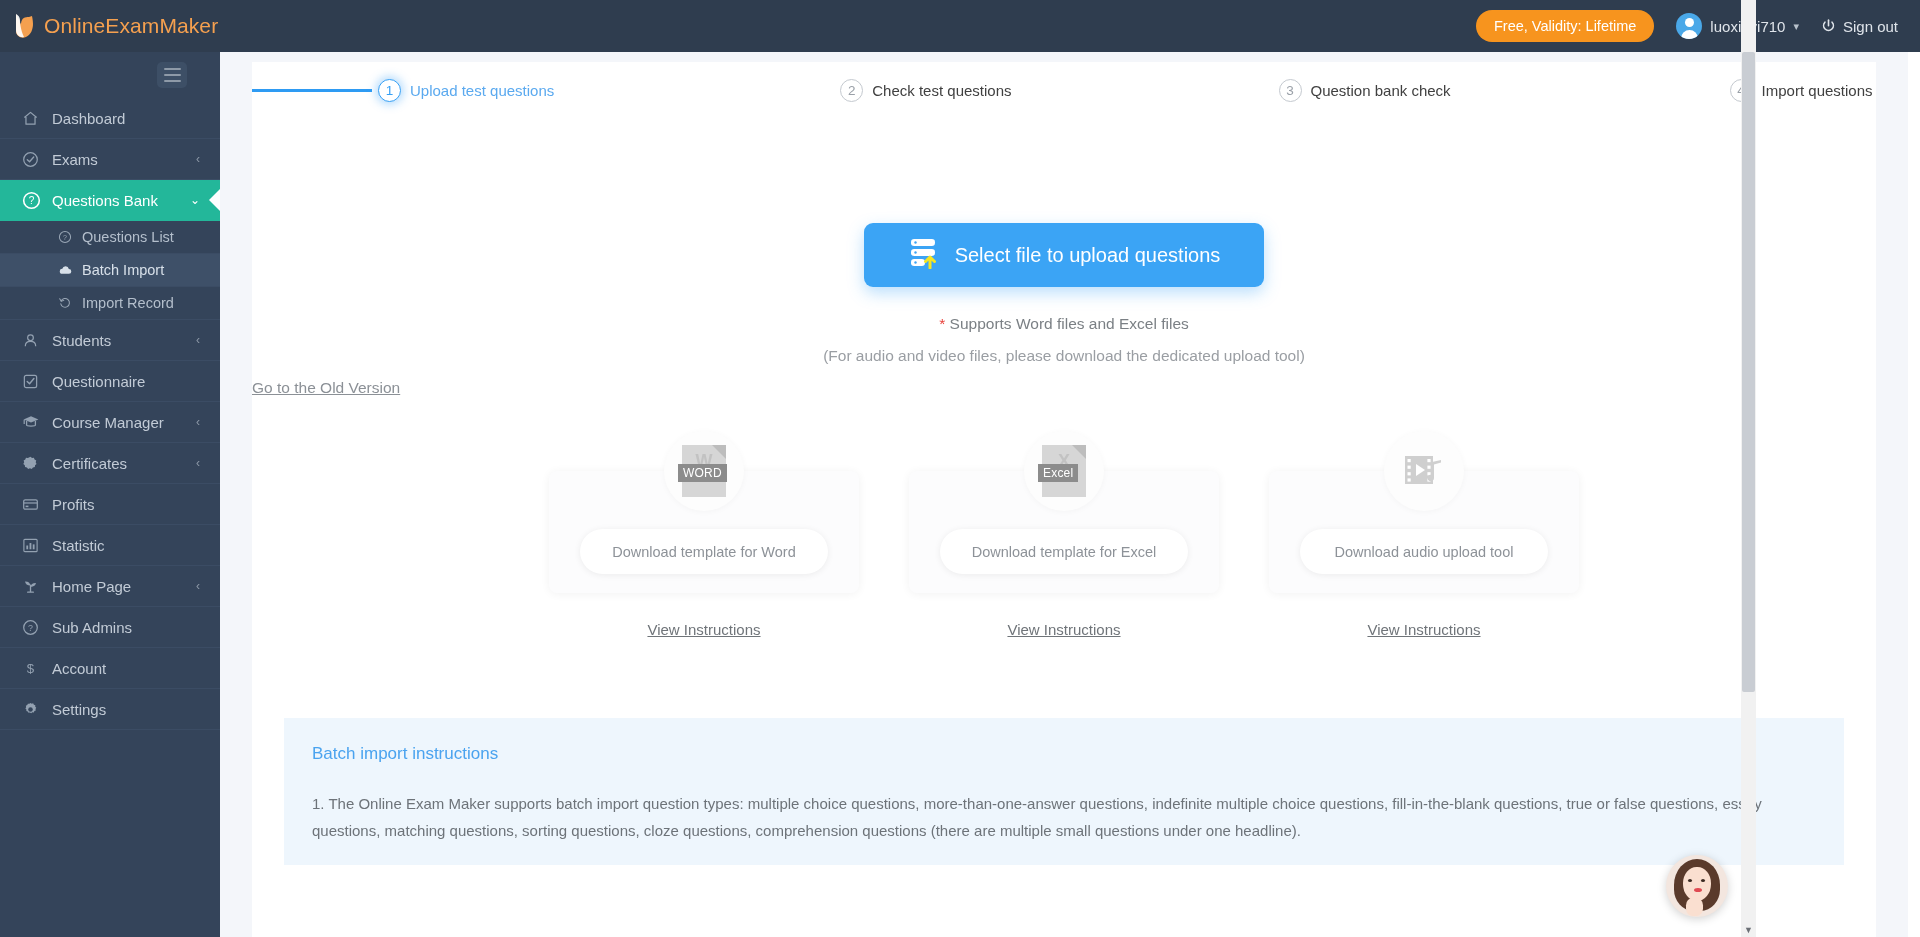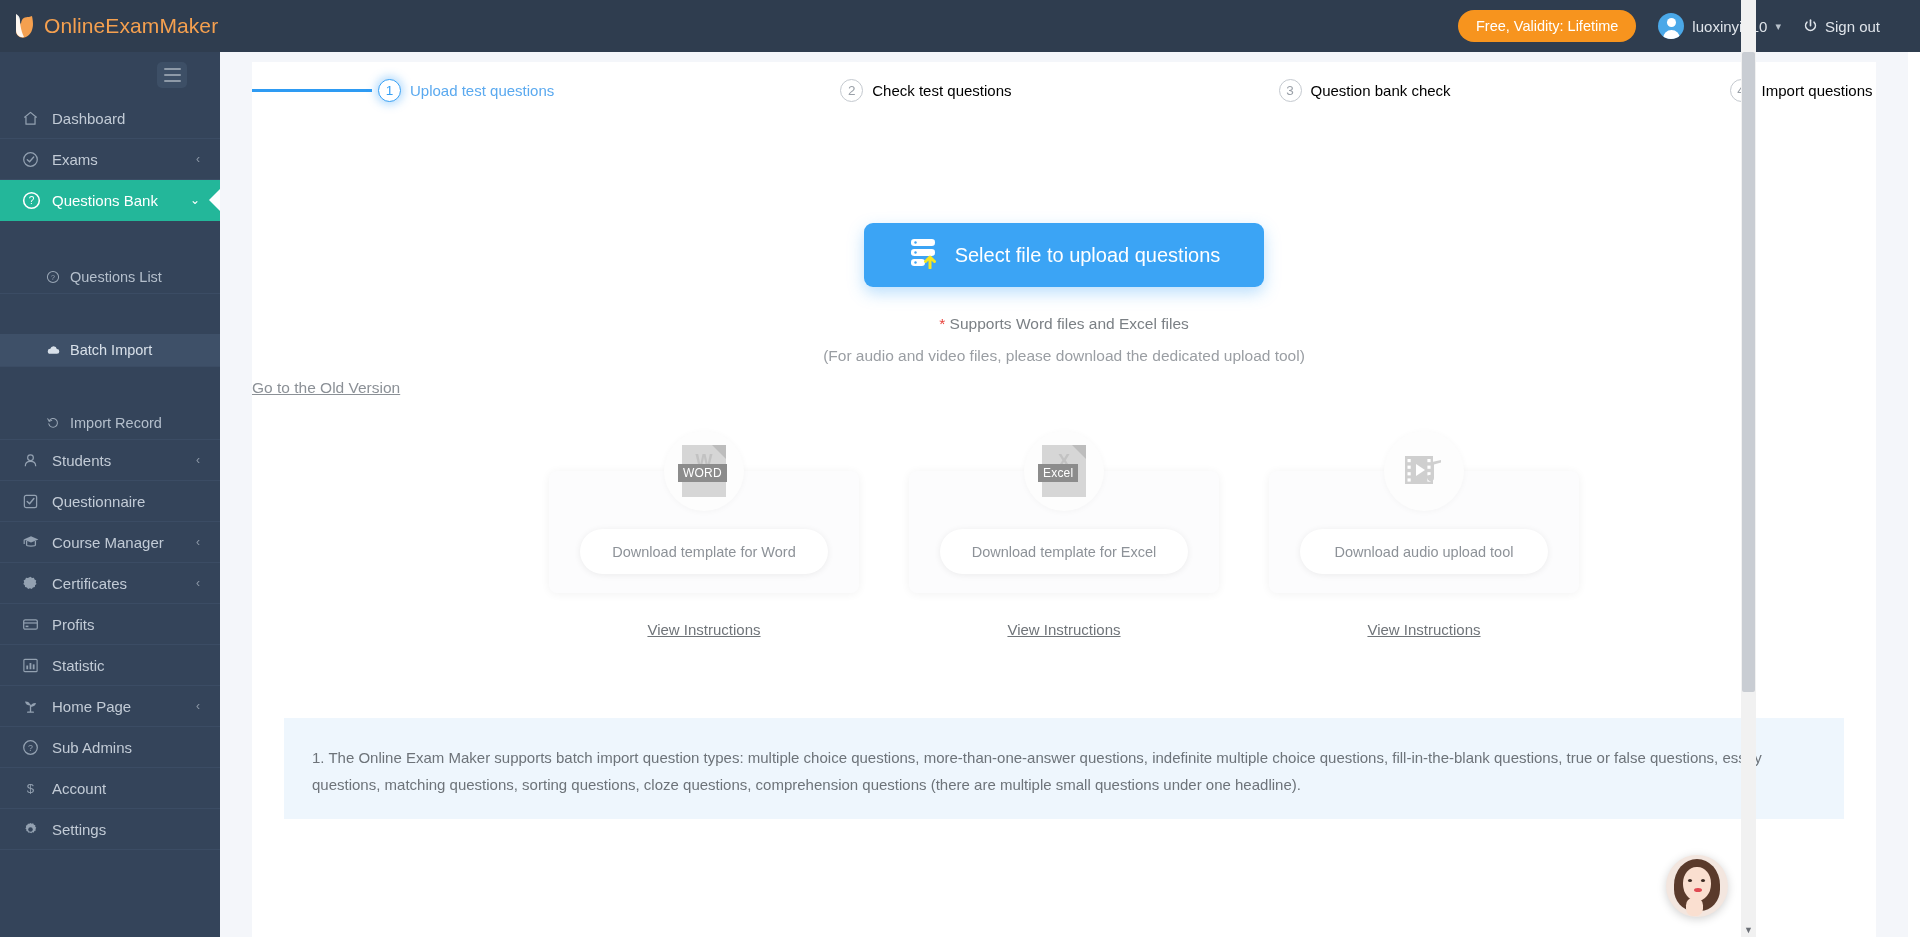--- a/index.html
+++ b/index.html
@@ -14,21 +14,21 @@
 
   
   .topbar {
     position: absolute; top: 0; left: 0; width: 1920px; height: 52px;
     background: #2f3d4f; display: flex; align-items: center;
   }
   .logo-wrap { width: 220px; display: flex; align-items: center; padding-left: 12px; gap: 6px; }
   .logo-mark { width: 26px; height: 28px; position: relative; }
   .logo-mark svg { display:block; }
   .logo-text { color: #f5a04f; font-size: 21px; letter-spacing: .1px; font-weight: 400; }
-  .topbar-right { margin-left: auto; display: flex; align-items: center; gap: 22px; padding-right: 40px; }
+  .topbar-right { margin-left: auto; display: flex; align-items: center; gap: 22px; padding-right: 22px; }
   .plan-pill {
     background: #f7941e; color: #fff; border-radius: 18px;
     padding: 8px 18px; font-size: 14.5px; white-space: nowrap;
   }
   .user-box { display: flex; align-items: center; gap: 8px; color: #dfe4ea; font-size: 15px; }
   .avatar-circle {
     width: 26px; height: 26px; border-radius: 50%; background: #4aa8e8;
     display: flex; align-items: flex-end; justify-content: center; overflow: hidden;
   }
   .avatar-circle .head { width: 9px; height: 9px; border-radius: 50%; background: #fff; position: absolute; margin-bottom: 12px; }
@@ -59,43 +59,43 @@
   .nav-item .arrow { color: #8d99a8; font-size: 12px; padding-right: 20px; }
   .nav-item.active { background: #23b79a; color: #ffffff; border-bottom-color: #23b79a; }
   .nav-item.active .ic { color: #ffffff; }
   .nav-item.active .arrow { color: #ffffff; }
   .nav-item.active::after {
     content: ""; position: absolute; right: 0; top: 50%; transform: translateY(-50%);
     border-top: 11px solid transparent; border-bottom: 11px solid transparent;
     border-right: 11px solid #ffffff;
   }
   .sub-item {
-    height: 33px; display: flex; align-items: center; padding-left: 46px;
-    color: #b4bfcc; font-size: 14.5px; border-bottom: 1px solid #3b4c64; margin-top: 40px;
+    height: 33px; display: flex; align-items: center; padding-left: 58px;
+    color: #b4bfcc; font-size: 14.5px; border-bottom: 1px solid #3b4c64;
   }
   .sub-item .ic { width: 24px; display: flex; align-items: center; color: #9aa7b6; }
   .sub-item.sel { background: #3e5068; color: #d8e0e9; }
   .sub-item.sel .ic { color: #d8e0e9; }
 
   
   .main {
     position: absolute; top: 52px; left: 220px; width: 1688px; height: 885px;
     background: #f4f6fa; overflow: hidden;
   }
   .steps-bar {
     margin: 10px 32px 0 32px; height: 56px; background: #ffffff;
     display: flex; align-items: center; position: relative;
   }
   .step { display: flex; align-items: center; gap: 9px; position: relative; }
   .step .num {
     width: 23px; height: 23px; border-radius: 50%; border: 1.5px solid #c4c9cf;
     display: flex; align-items: center; justify-content: center;
     font-size: 13.5px; color: #9aa0a8; background: #fff;
   }
-  .step .txt { font-size: 15px; color: #000000; white-space: nowrap; }
+  .step .txt { font-size: 15px; color: #404040; white-space: nowrap; }
   .step.active .num { border-color: #37a0f4; color: #37a0f4; box-shadow: 0 0 9px 3px rgba(64,164,248,.35); }
   .step.active .txt { color: #5aa9ef; }
   .step-line { width: 120px; height: 3px; background: #2e9bf3; margin-right: 6px; }
   .s1 { margin-left: 0; }
   .s2 { margin-left: 286px; }
   .s3 { margin-left: 267px; }
   .s4 { margin-left: 279px; }
 
   .panel {
     margin: 0 32px; background: #ffffff; min-height: 820px; padding-top: 30px;
@@ -497,20 +497,21 @@
               </svg>
             </div>
             <div class="dl-pill">Download audio upload tool</div>
           </div>
           <div class="view-ins">View Instructions</div>
         </div>
 
       </div>
 
       <div class="instructions">
+        <div class="ins-title">Batch import instructions</div>
         <div class="ins-p">1. The Online Exam Maker supports batch import question types: multiple choice questions, more-than-one-answer questions, indefinite multiple choice questions, fill-in-the-blank questions, true or false questions, essay questions, matching questions, sorting questions, cloze questions, comprehension questions (there are multiple small questions under one headline).</div>
       </div>
 
     </div>
   </div>
 
   <div class="chat-widget">
     <span class="hair"></span>
     <span class="face"></span>
     <span class="eye l"></span>

